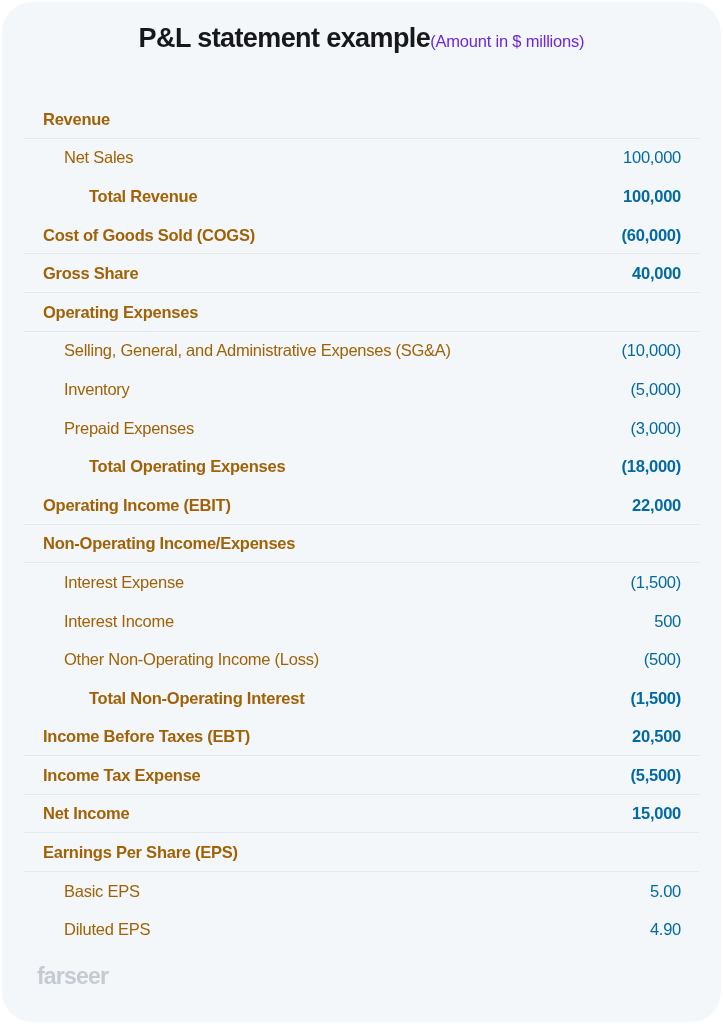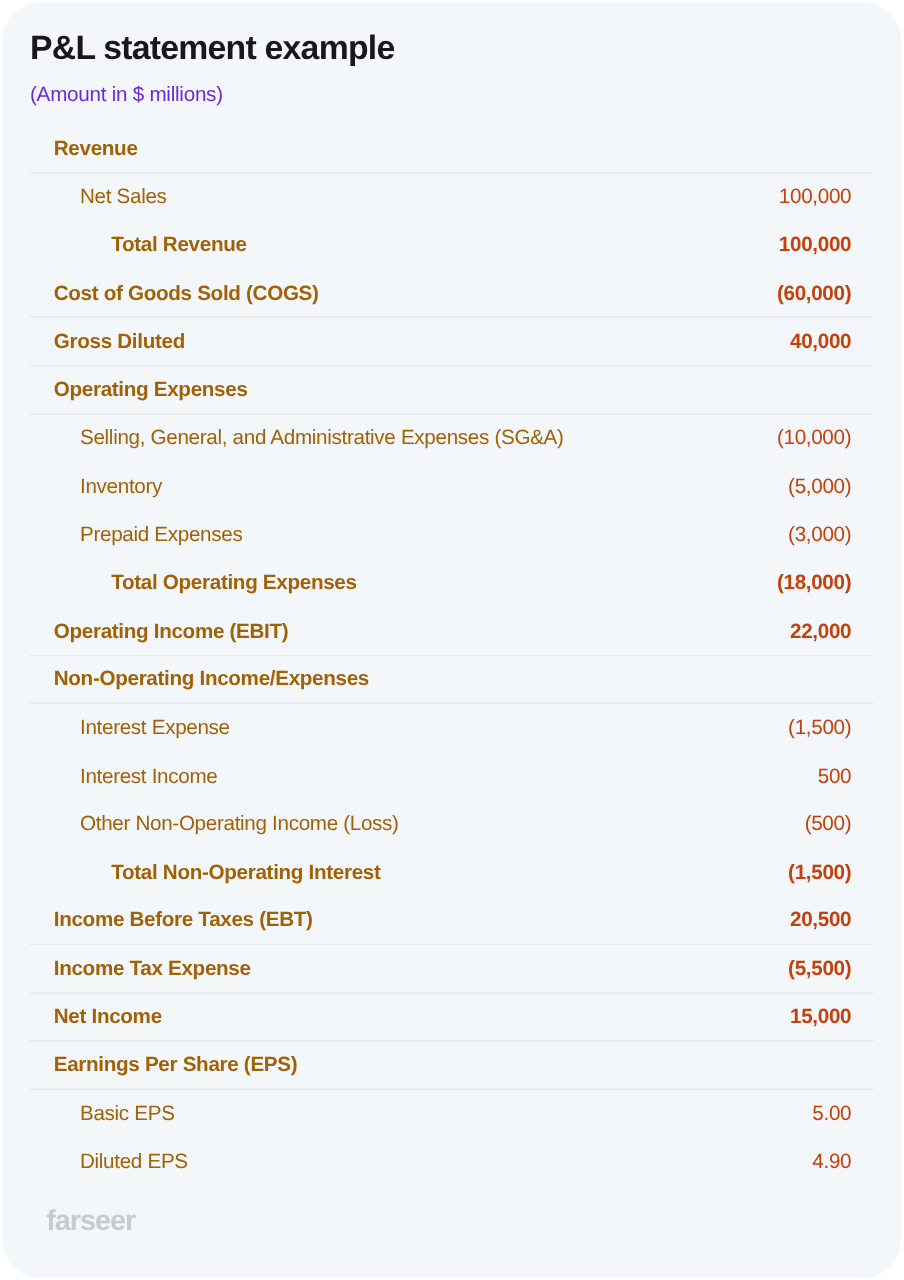--- a/index.html
+++ b/index.html
@@ -29,22 +29,21 @@
   }
 
   
   #header {
     position: relative;
     margin: 0 22px;
     padding-top: 22px;
     height: 62px;
     display: flex;
     align-items: baseline;
-    justify-content: space-between;
-    flex-direction: column;
+    justify-content: center;
   }
   #page-title {
     font-size: 27px;
     font-weight: bold;
     color: #16181c;
     letter-spacing: -0.6px;
     line-height: 1.1;
     white-space: nowrap;
   }
   #header-note {
@@ -76,21 +75,21 @@
     background: #e4e8ec;
   }
   .row-label {
     font-size: 16.5px;
     color: #a16207;
     letter-spacing: -0.25px;
     white-space: nowrap;
   }
   .row-value {
     font-size: 16.5px;
-    color: #c2410c;
+    color: #0369a1;
     letter-spacing: -0.25px;
     white-space: nowrap;
     text-align: right;
     padding-right: 18px;
   }
 
   
   .lvl0 .row-label { padding-left: 19px; }
   .lvl1 .row-label { padding-left: 40px; }
   .lvl2 .row-label { padding-left: 65px; }
@@ -135,21 +134,21 @@
       </div>
       <div class="row lvl2 bold">
         <div class="row-label">Total Revenue</div>
         <div class="row-value">100,000</div>
       </div>
       <div class="row lvl0 bold divider">
         <div class="row-label">Cost of Goods Sold (COGS)</div>
         <div class="row-value">(60,000)</div>
       </div>
       <div class="row lvl0 bold divider">
-        <div class="row-label">Gross Diluted</div>
+        <div class="row-label">Gross Share</div>
         <div class="row-value">40,000</div>
       </div>
       <div class="row lvl0 bold divider">
         <div class="row-label">Operating Expenses</div>
         <div class="row-value"></div>
       </div>
       <div class="row lvl1 normal">
         <div class="row-label">Selling, General, and Administrative Expenses (SG&amp;A)</div>
         <div class="row-value">(10,000)</div>
       </div>

